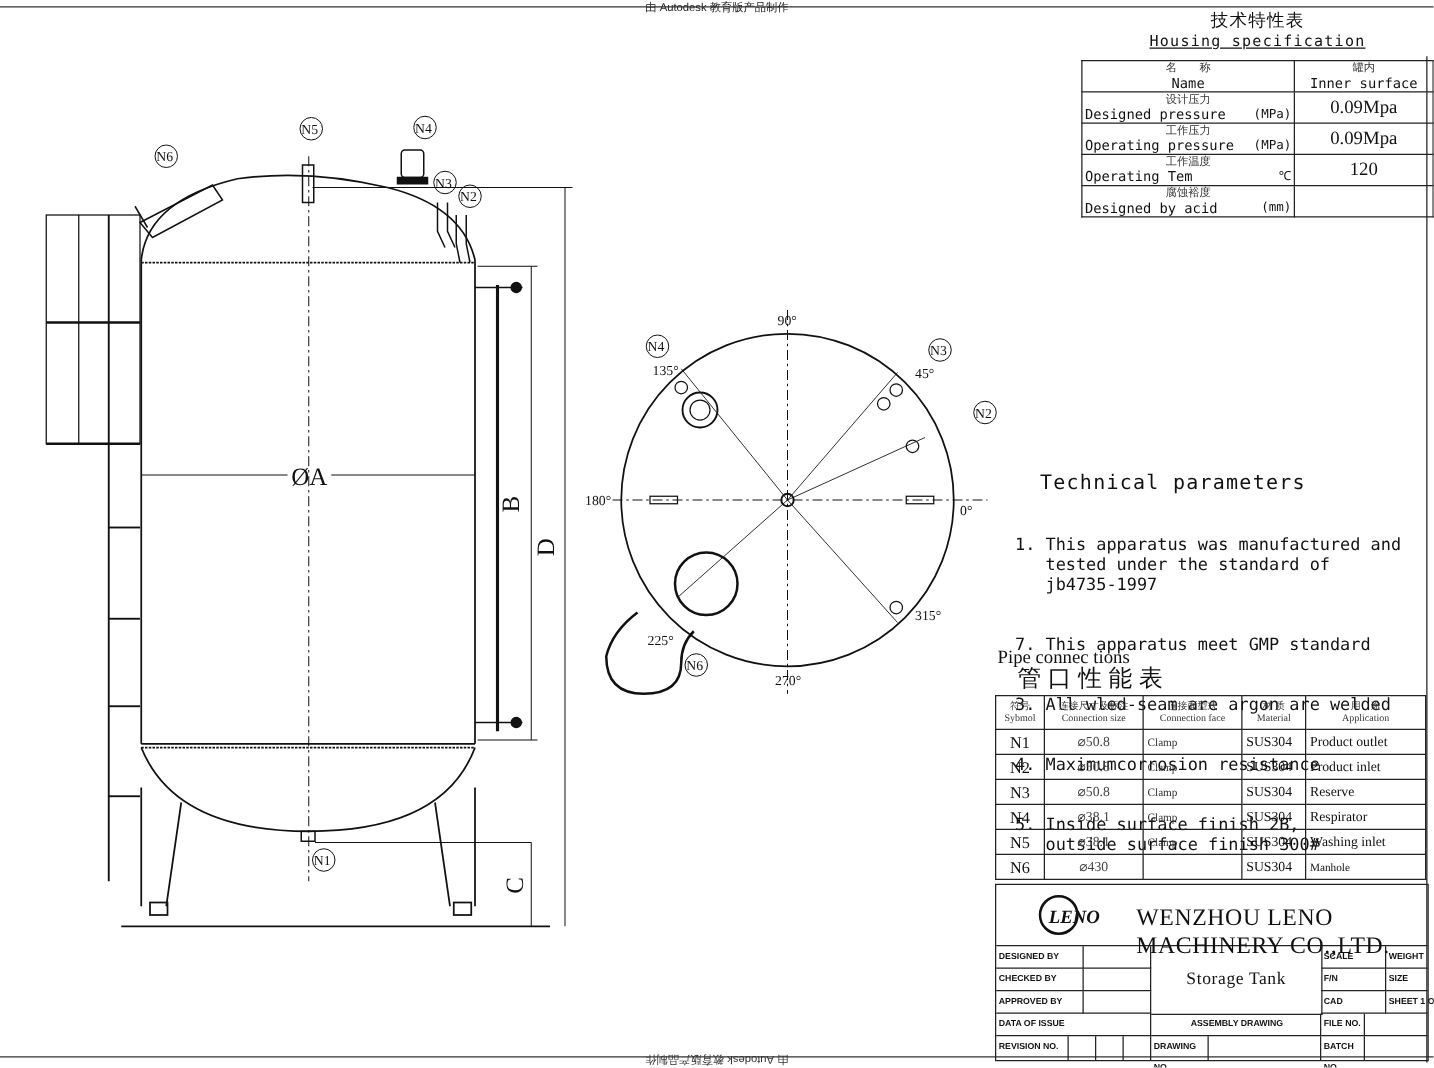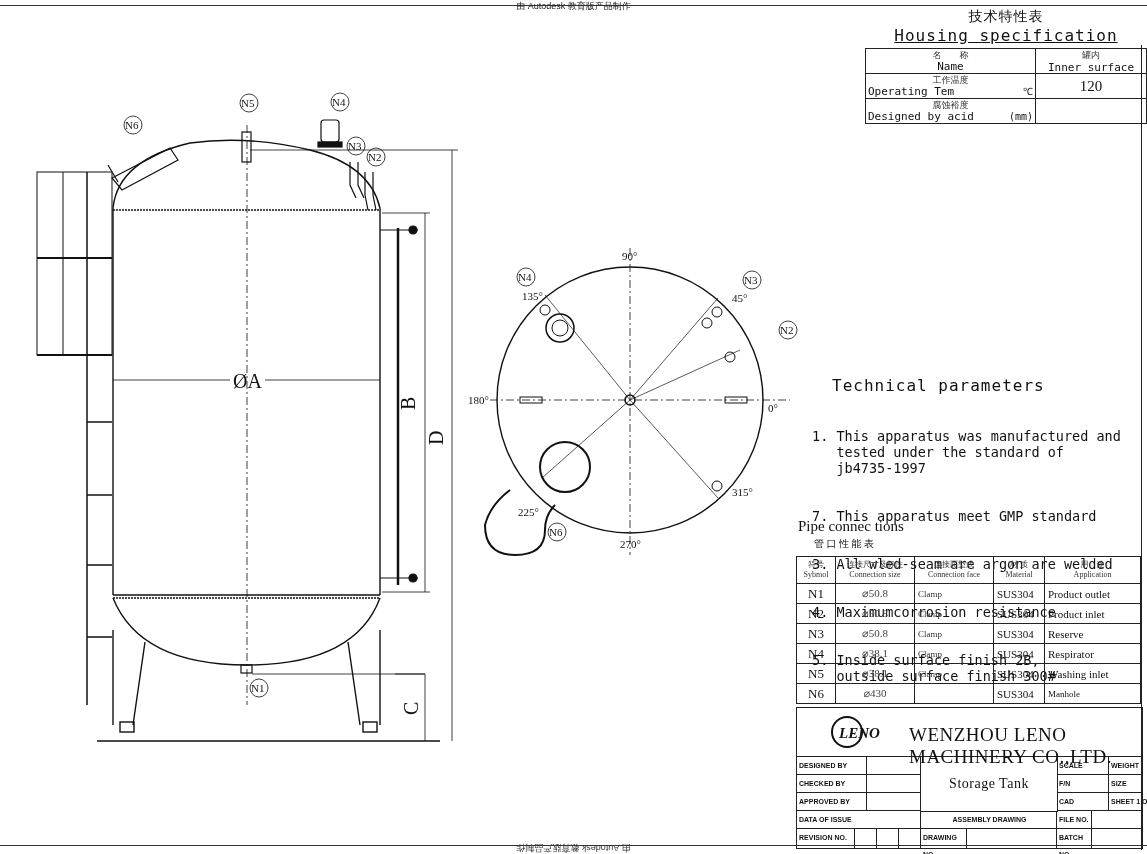--- a/index.html
+++ b/index.html
@@ -6,21 +6,21 @@
   body{width:1147px;height:854px;position:relative;overflow:hidden;font-family:"DejaVu Sans Mono",monospace;color:#111;}
   .abs{position:absolute;}
   .hdr-note{left:0;right:0;top:0;text-align:center;font-family:"Liberation Sans",sans-serif;font-size:9px;color:#222;}
   .hdr-line{left:0;right:0;top:5px;height:1px;background:#333;}
   .ftr-note{left:0;right:0;bottom:0;text-align:center;font-family:"Liberation Sans",sans-serif;font-size:9px;color:#333;transform:rotate(180deg);}
   .ftr-line{left:0;right:0;bottom:8px;height:1px;background:#333;}
   svg text{font-family:"Liberation Serif",serif;}
   
   .spec-title{left:865px;top:8px;width:282px;text-align:center;}
   .spec-title .cn{font-size:14px;font-family:"DejaVu Sans",sans-serif;letter-spacing:1px;}
-  .spec-title .en{font-size:16px;text-decoration:underline;letter-spacing:1px;}
+  .spec-title .en{font-size:12px;text-decoration:underline;letter-spacing:1px;}
   table.spec{position:absolute;left:865px;top:48px;width:282px;border-collapse:collapse;}
   table.spec td{border:1px solid #222;padding:0 2px;height:24px;vertical-align:middle;}
   table.spec td.l{width:165px;line-height:11px;}
   table.spec .cn{font-family:"DejaVu Sans",sans-serif;font-size:9px;color:#333;display:block;text-align:center;}
   table.spec .en{font-size:11px;display:block;}
   table.spec td.v{text-align:center;font-family:"Liberation Serif",serif;font-size:15px;}
   table.spec .hv{font-size:10px;line-height:11px;}
   .unit{float:right;font-size:10px;}
   
   .tech{left:812px;top:346px;font-size:13.5px;line-height:16px;white-space:pre;}
@@ -198,20 +198,34 @@
   <tbody>
       <tr>
     <td class="l">
           <span class="cn">名　　称</span>
           <span class="en" style="text-align:center">Name</span>
         </td>
     <td class="v hv"><span class="cn" style="font-family:'DejaVu Sans',sans-serif;font-size:9px;display:block">罐内</span><span style="font-family:'DejaVu Sans Mono',monospace;font-size:11px">Inner surface</span></td>
   </tr>
   <tr>
         <td class="l">
+          <span class="cn">设计压力</span>
+          <span class="en"><span>Designed pressure</span><span class="unit">(MPa)</span></span>
+        </td>
+        <td class="v">0.09Mpa</td>
+      </tr>
+  <tr>
+        <td class="l">
+          <span class="cn">工作压力</span>
+          <span class="en"><span>Operating pressure</span><span class="unit">(MPa)</span></span>
+        </td>
+        <td class="v">0.09Mpa</td>
+      </tr>
+  <tr>
+        <td class="l">
           <span class="cn">工作温度</span>
           <span class="en"><span>Operating Tem</span><span class="unit">℃</span></span>
         </td>
         <td class="v">120</td>
       </tr>
   <tr>
         <td class="l">
           <span class="cn">腐蚀裕度</span>
           <span class="en"><span>Designed by acid</span><span class="unit">(mm)</span></span>
         </td>
@@ -227,21 +241,21 @@
    jb4735-1997</div>
   <div>7. This apparatus meet GMP standard</div>
   <div>3. All wled-seam are argon are welded</div>
   <div>4. Maximumcorrosion resistance</div>
   <div>5. Inside surface finish 2B,
    outside surface finish 300#</div>
 </div>
 
 <div class="abs pipe-title">
   <div>Pipe connec tions</div>
-  <div style="padding-left:16px;font-family:Liberation Serif, serif;font-size:10px">管 口 性 能 表</div>
+  <div style="padding-left:16px;font-family:Liberation Sans, sans-serif;font-size:19px">管 口 性 能 表</div>
 </div>
 <table class="pipe">
   <tbody>
       <tr>
     <th style="width:32px"><span>符号</span><br><span>Sybmol</span></th>
     <th style="width:72px"><span>连接尺寸及标注</span><br><span>Connection size</span></th>
     <th style="width:72px"><span>连接面型式</span><br><span>Connection face</span></th>
     <th style="width:44px"><span>材 质</span><br><span>Material</span></th>
     <th><span>用　途</span><br><span>Application</span></th>
   </tr>

